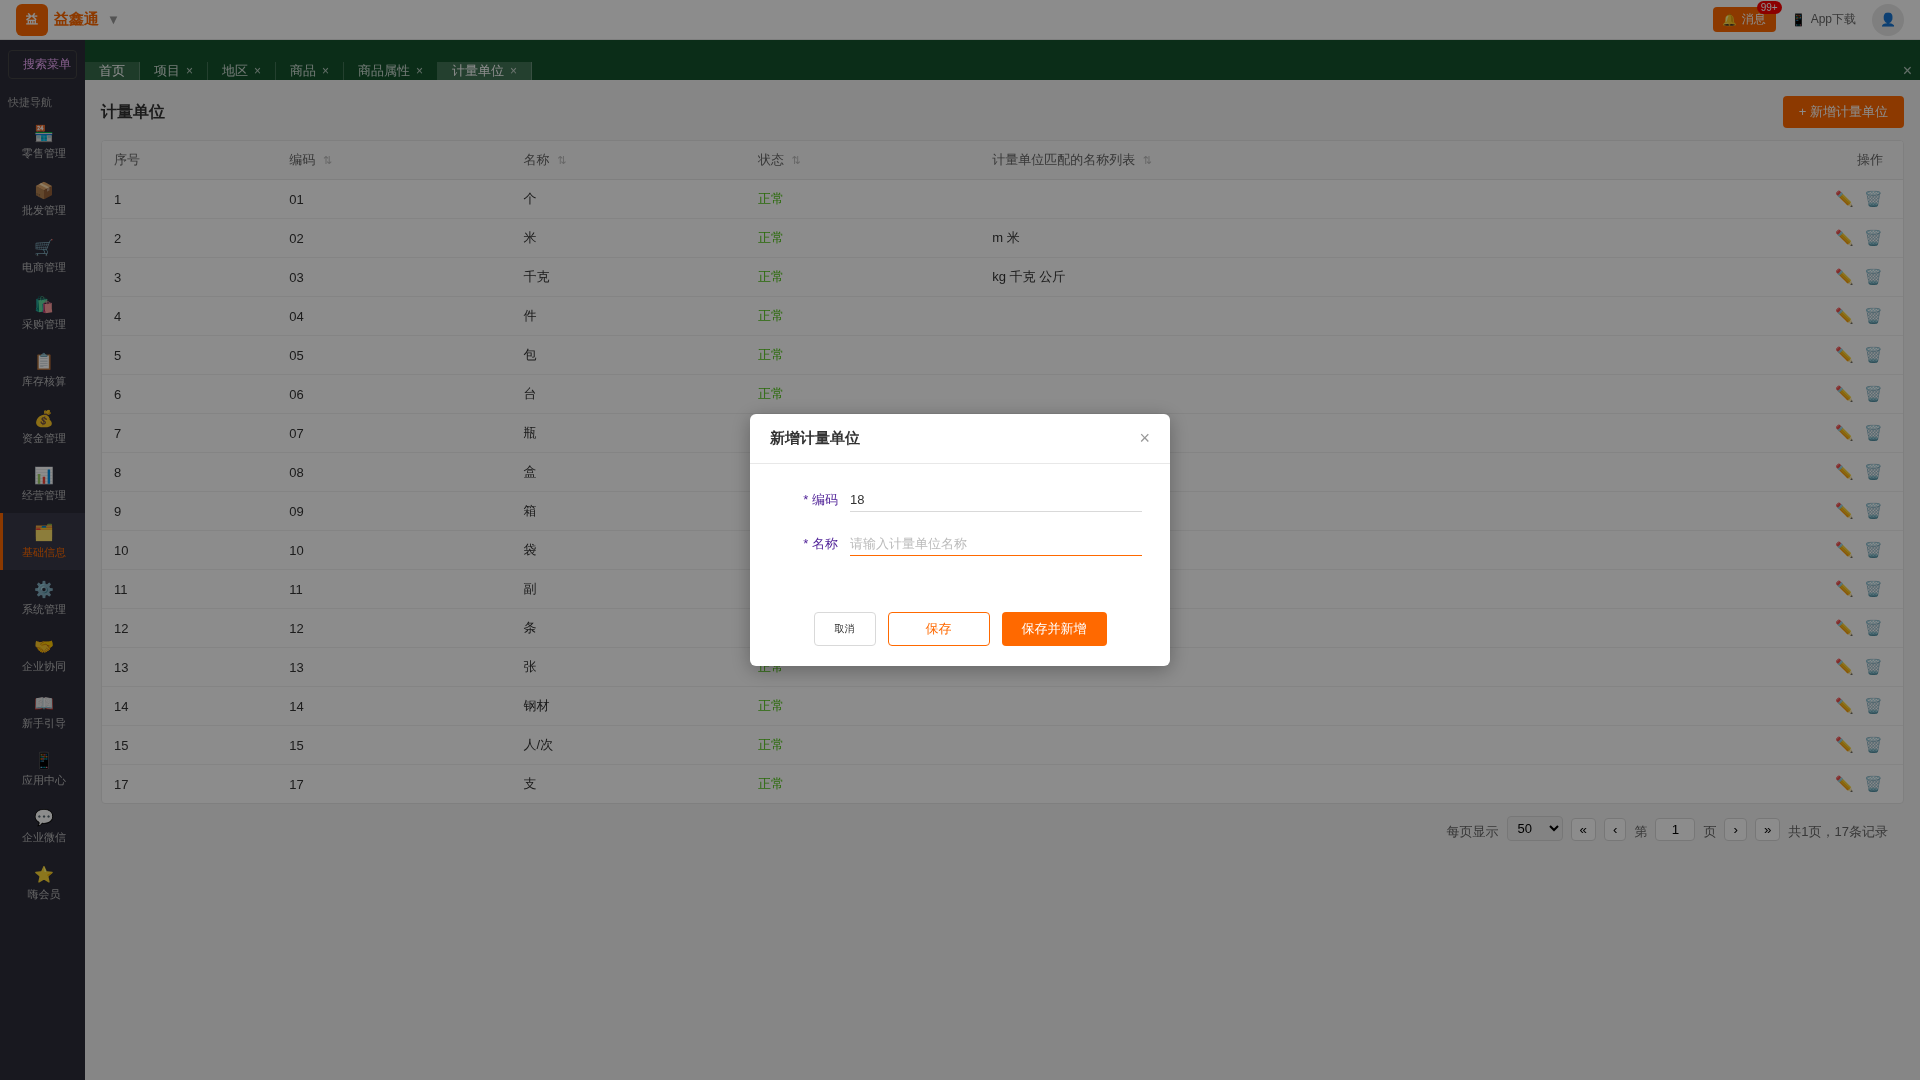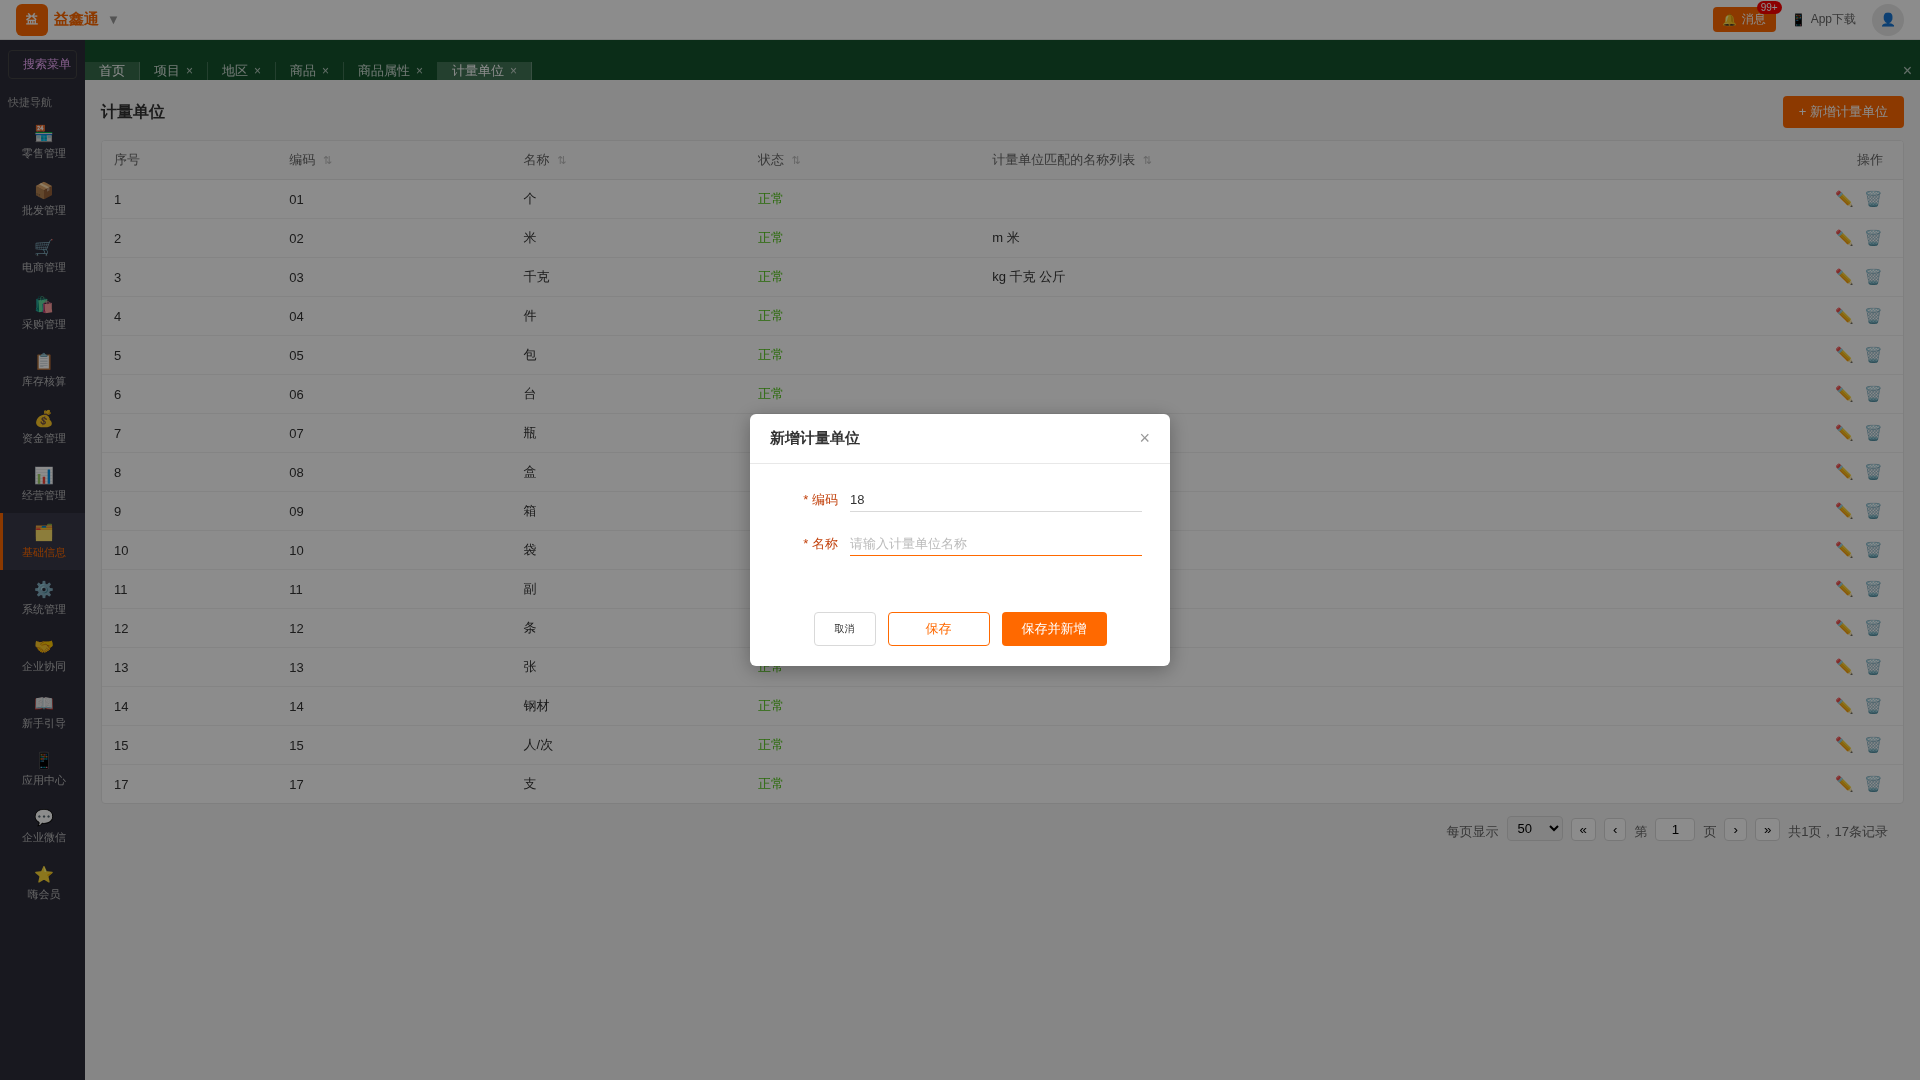--- a/index.html
+++ b/index.html
@@ -67,21 +67,21 @@
     .page-input { border: 1px solid #d9d9d9; border-radius: 4px; padding: 3px 6px; width: 40px; text-align: center; }
 
     
     .overlay { position: fixed; top: 0; left: 0; width: 1920px; height: 1080px; background: rgba(0,0,0,0.45); z-index: 100; display: flex; align-items: center; justify-content: center; }
     .modal { background: white; border-radius: 6px; width: 420px; box-shadow: 0 4px 20px rgba(0,0,0,0.3); }
     .modal-header { display: flex; align-items: center; justify-content: space-between; padding: 14px 20px; border-bottom: 1px solid #e8e8e8; }
     .modal-title { font-size: 15px; font-weight: 600; color: #333; }
     .modal-close { background: none; border: none; cursor: pointer; font-size: 18px; color: #999; }
     .modal-body { padding: 24px 28px; }
     .form-row { display: flex; align-items: center; margin-bottom: 20px; }
-    .form-label { width: 60px; text-align: right; font-size: 13px; color: #c2410c; margin-right: 12px; flex-shrink: 0; }
+    .form-label { width: 60px; text-align: right; font-size: 13px; color: #4c1d95; margin-right: 12px; flex-shrink: 0; }
     .form-input { flex: 1; border: none; border-bottom: 1px solid #d9d9d9; padding: 4px 0; font-size: 13px; outline: none; color: #333; }
     .form-input.focused { border-bottom: 1px solid #ff6900; }
     .form-input::placeholder { color: #bbb; }
     .modal-footer { display: flex; justify-content: center; gap: 12px; padding: 12px 20px 20px; }
     .btn-cancel { background: white; border: 1px solid #d9d9d9; color: #333; border-radius: 4px; padding: 7px 20px; font-size: 10px; cursor: pointer; }
     .btn-save { background: white; border: 1px solid #ff6900; color: #ff6900; border-radius: 4px; padding: 7px 37px; font-size: 13px; cursor: pointer; }
     .btn-save-new { background: #ff6900; border: none; color: white; border-radius: 4px; padding: 7px 20px; font-size: 13px; cursor: pointer; }
   </style>
 </head>
 <body>

